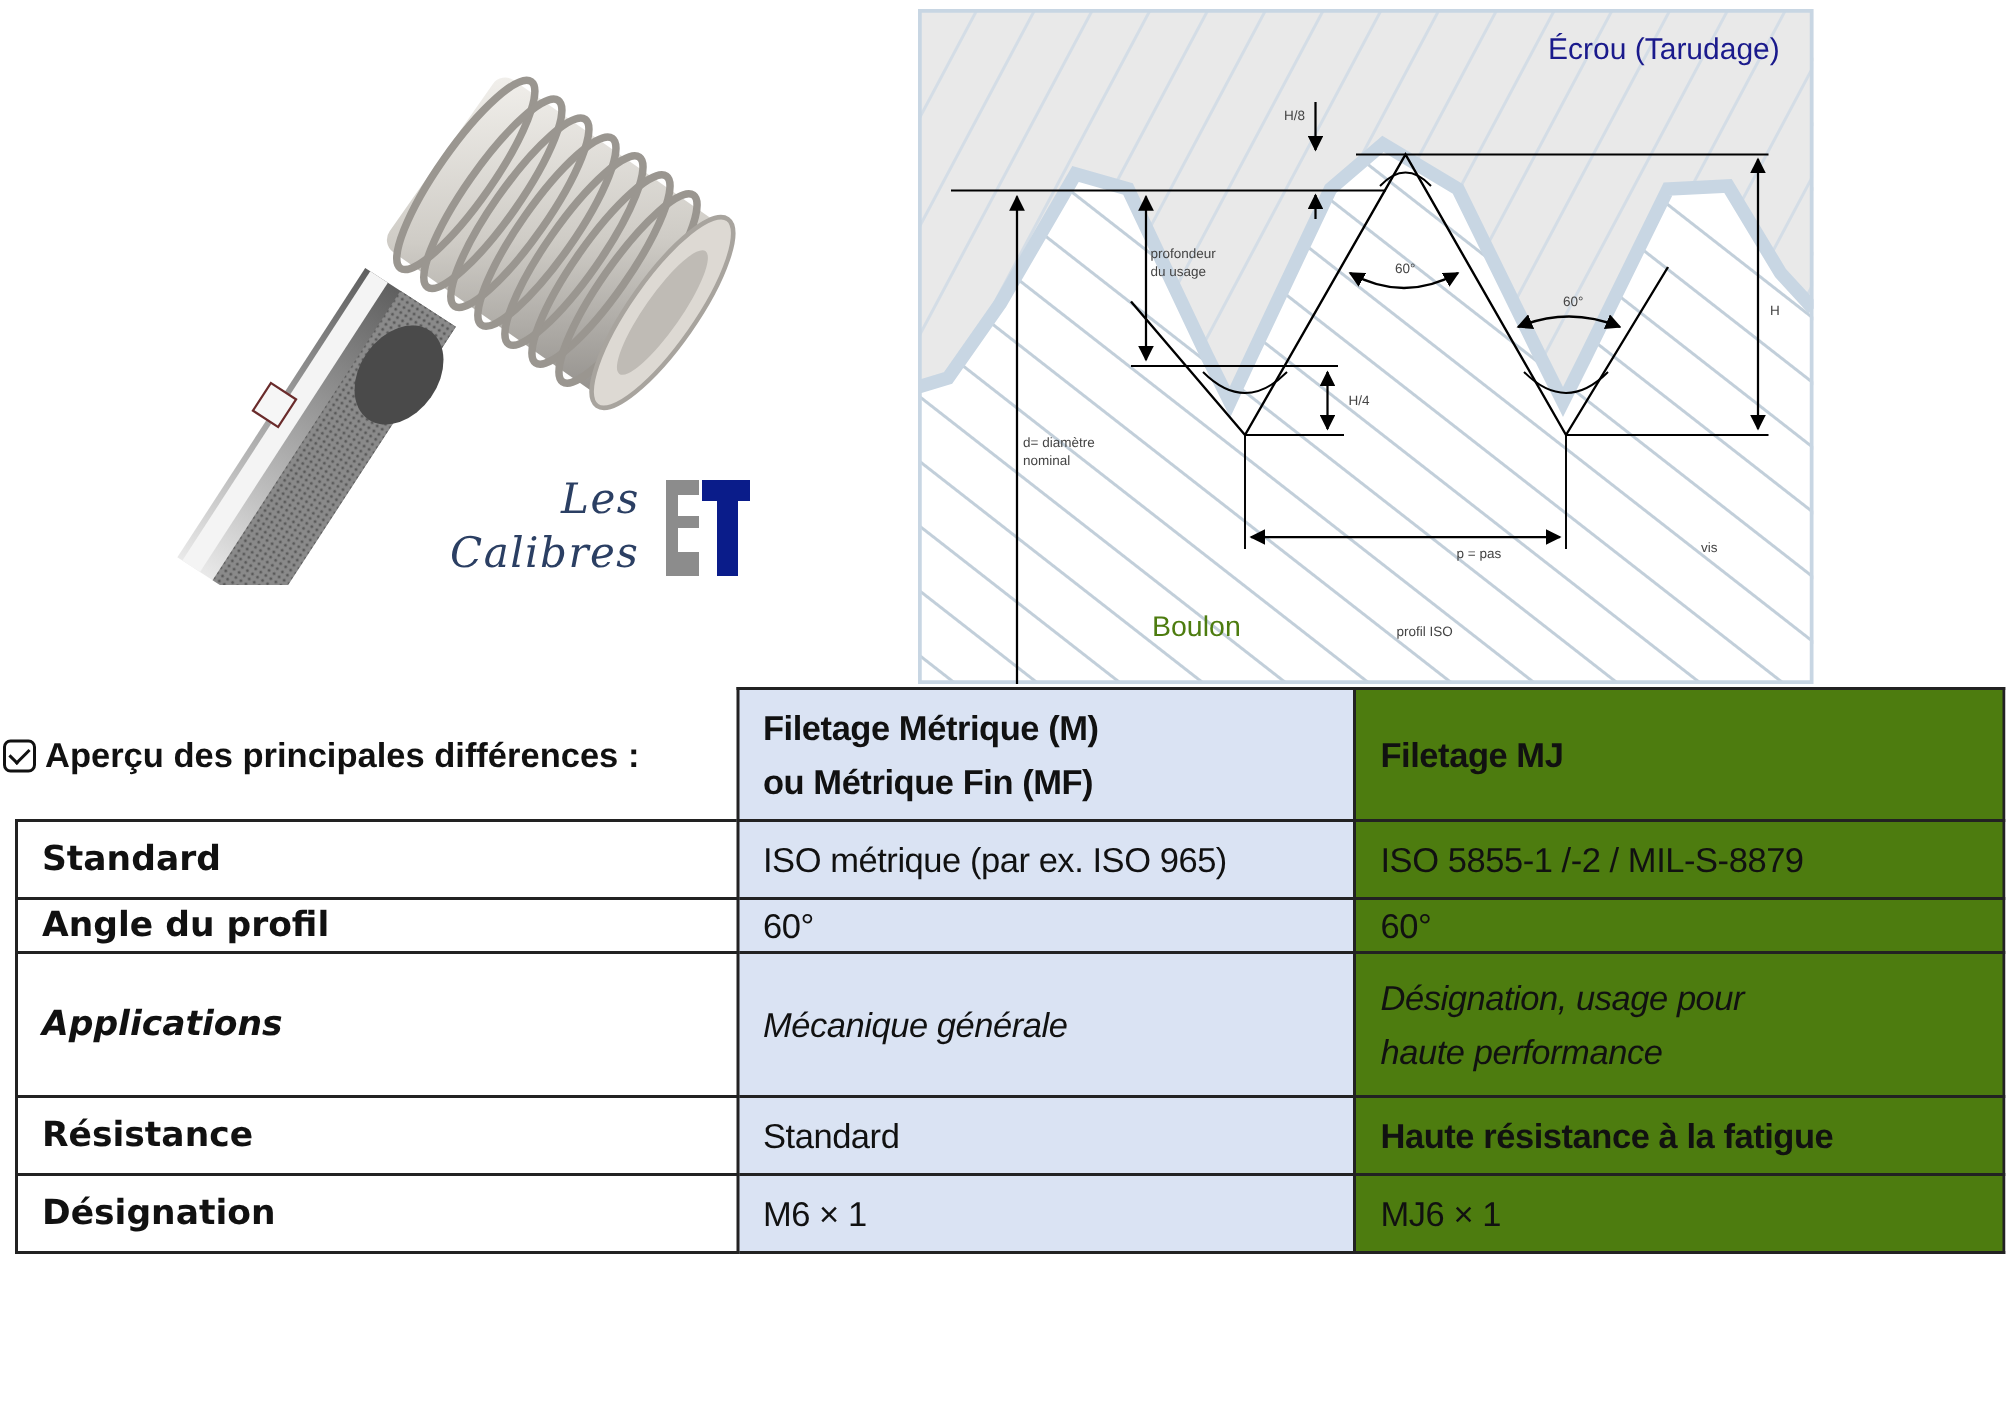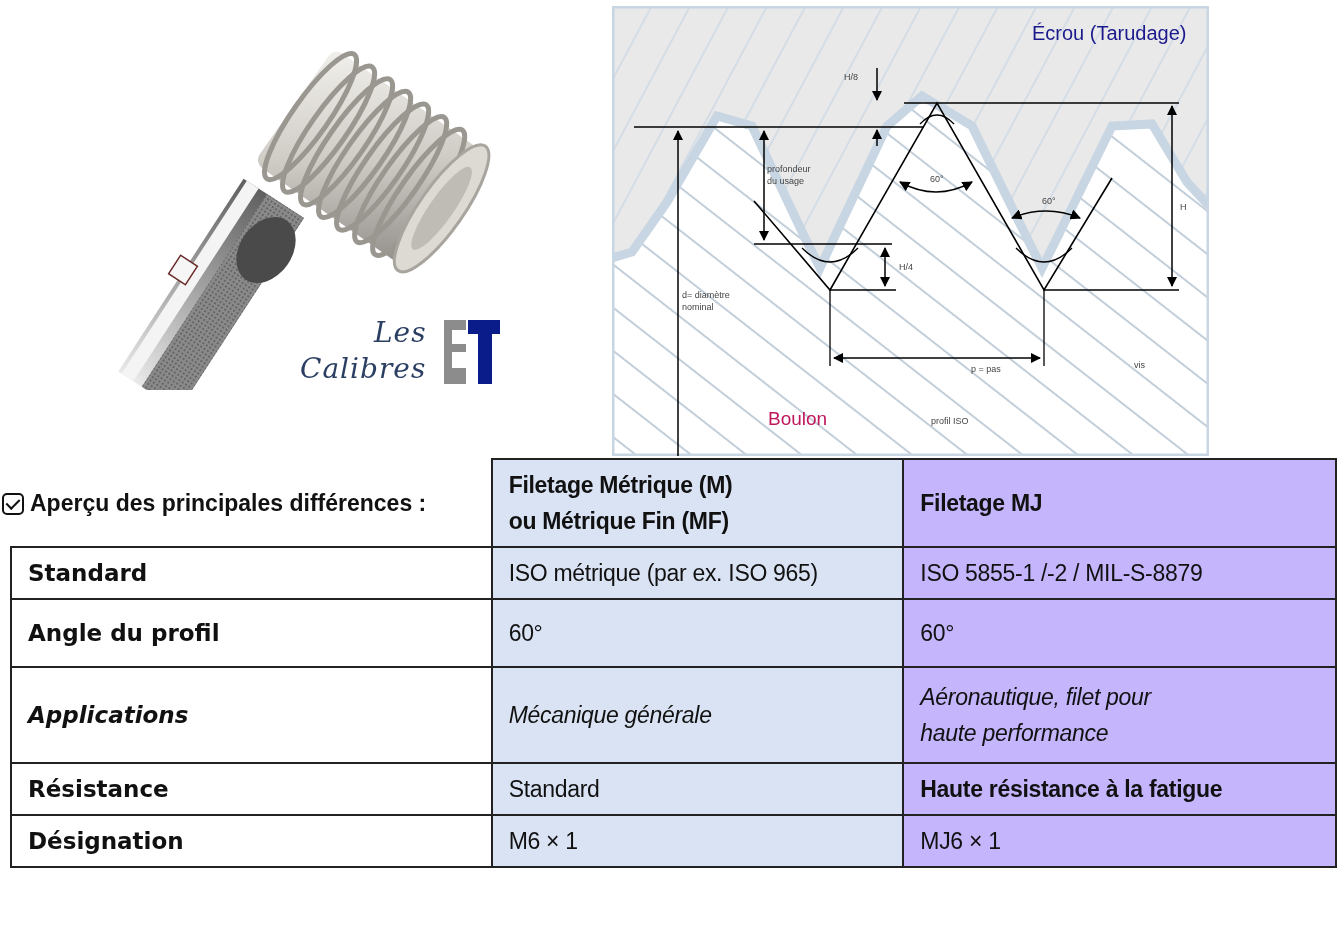--- a/index.html
+++ b/index.html
@@ -27,21 +27,21 @@
   .checkbox-icon { width:22px; height:22px; border:2.5px solid #111; border-radius:5px; box-sizing:border-box; position:relative; }
   .checkbox-icon::after { content:""; position:absolute; left:5px; top:1px; width:6px; height:11px; border-right:2.5px solid #111; border-bottom:2.5px solid #111; transform:rotate(45deg); }
   .intro-text { font-family:"Liberation Sans", sans-serif; font-weight:bold; font-size:23px; color:#111; }
 
   
   .tbl { position:absolute; left:10px; top:458px; border-collapse:collapse; font-family:"DejaVu Sans", sans-serif; }
   .tbl td, .tbl th { border:2px solid #222; padding:0 16px; text-align:left; vertical-align:middle; font-size:23px; color:#111; }
   .tbl th { font-weight:bold; }
   .col-label { width:447px; background:#ffffff; font-weight:bold; }
   .col-m { width:378px; background:#dae3f3; font-weight:normal; }
-  .col-mj { width:399px; background:#c4b5fd; font-weight:normal; }
+  .col-mj { width:399px; background:#4d7c0f; font-weight:normal; }
   .bold { font-weight:bold; }
   .tbl .head-empty { border:none; background:transparent; }
   .cell-text { display:block; line-height:36px; }
   .condensed { font-family:"Liberation Sans", sans-serif; letter-spacing:-0.3px; }
 </style>
 </head>
 <body>
 
 <div class="photo">
   <svg width="460" height="390" viewBox="0 0 460 390">
@@ -146,23 +146,23 @@
     <line x1="265" y1="140" x2="265" y2="124" stroke="#000" stroke-width="1.5" marker-end="url(#arr)"></line>
     <line x1="273" y1="242" x2="273" y2="280" stroke="#000" stroke-width="1.5" marker-start="url(#arr)" marker-end="url(#arr)"></line>
     <line x1="560" y1="100" x2="560" y2="280" stroke="#000" stroke-width="1.5" marker-start="url(#arr)" marker-end="url(#arr)"></line>
     <line x1="222" y1="352" x2="428" y2="352" stroke="#000" stroke-width="1.5" marker-start="url(#arr)" marker-end="url(#arr)"></line>
 
     <path d="M288,176 Q324,196 360,176" fill="none" stroke="#000" stroke-width="1.5" marker-start="url(#arr)" marker-end="url(#arr)"></path>
     <path d="M400,212 Q434,198 468,212" fill="none" stroke="#000" stroke-width="1.5" marker-start="url(#arr)" marker-end="url(#arr)"></path>
   </svg>
 
   <span class="dtitle" style="left:420px;top:16px;color:#1a1a8c;">Écrou (Tarudage)</span>
-  <span class="dtitle" style="left:156px;top:402px;color:#be185d;font-size:19px;">Boulon</span>
-
-  <span class="dlabel" style="left:232px;top:66px;">H/8</span>
+  <span class="dtitle" style="left:156px;top:402px;color:#4d7c0f;font-size:19px;">Boulon</span>
+
+  <span class="dlabel" style="left:244px;top:66px;">H/8</span>
   <span class="dlabel" style="left:155px;top:158px;">profondeur</span>
   <span class="dlabel" style="left:155px;top:170px;">du usage</span>
   <span class="dlabel" style="left:318px;top:168px;">60°</span>
   <span class="dlabel" style="left:430px;top:190px;">60°</span>
   <span class="dlabel" style="left:568px;top:196px;">H</span>
   <span class="dlabel" style="left:287px;top:256px;">H/4</span>
   <span class="dlabel" style="left:70px;top:284px;">d= diamètre</span>
   <span class="dlabel" style="left:70px;top:296px;">nominal</span>
   <span class="dlabel" style="left:314px;top:358px;padding-left:45px;">p = pas</span>
   <span class="dlabel" style="left:522px;top:354px;">vis</span>
@@ -186,32 +186,32 @@
       <span class="cell-text">Filetage MJ</span>
     </th>
   </tr>
 
   <tr style="height:52px;">
     <td class="col-label">Standard</td>
     <td class="col-m condensed">ISO métrique (par ex. ISO 965)</td>
     <td class="col-mj condensed">ISO 5855-1 /-2 / MIL-S-8879</td>
   </tr>
 
-  <tr style="height:68px;">
+  <tr style="height:36px;">
     <td class="col-label">Angle du profil</td>
     <td class="col-m condensed">60°</td>
     <td class="col-mj condensed">60°</td>
   </tr>
 
 
   <tr style="height:96px;font-style:italic;">
     <td class="col-label">Applications</td>
     <td class="col-m condensed">Mécanique générale</td>
     <td class="col-mj condensed">
-      <span class="cell-text">Aéronautique, filet pour</span>
+      <span class="cell-text">Désignation, usage pour</span>
       <span class="cell-text">haute performance</span>
     </td>
   </tr>
 
   <tr style="height:52px;">
     <td class="col-label">Résistance</td>
     <td class="col-m condensed">Standard</td>
     <td class="col-mj condensed bold">Haute résistance à la fatigue</td>
   </tr>
 

